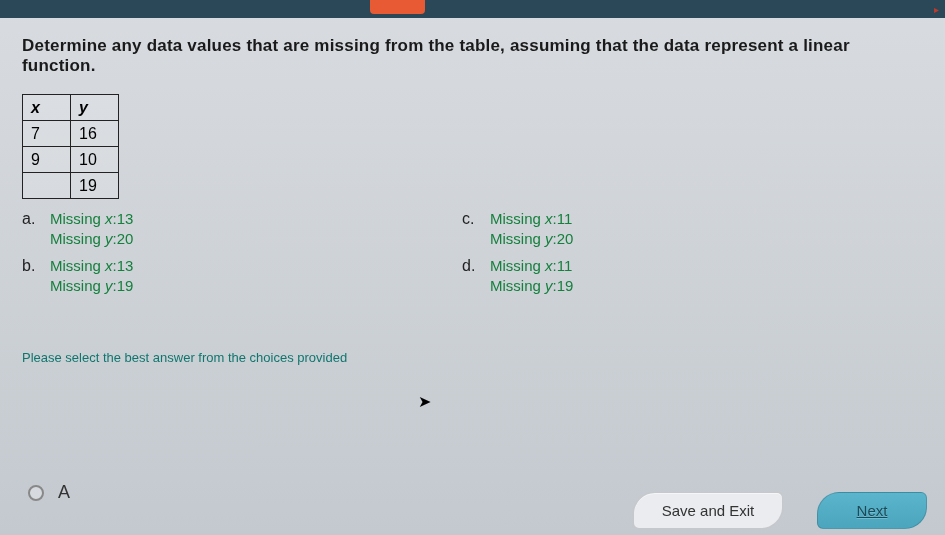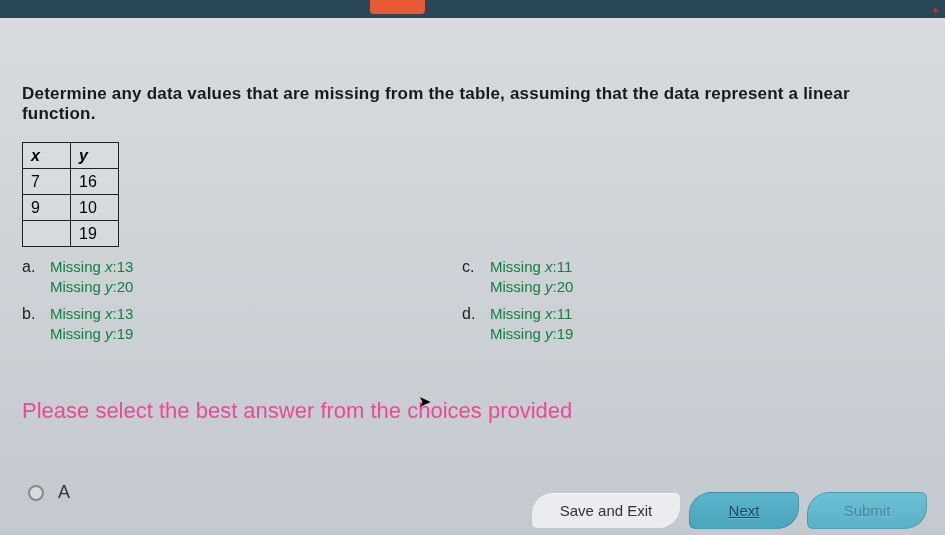--- a/index.html
+++ b/index.html
@@ -32,21 +32,20 @@
     }
     .top-arrow {
       position: absolute;
       top: 4px;
       right: 6px;
       color: #c0392b;
       font-size: 10px;
     }
     .content {
       padding: 18px 22px 0 22px;
-      margin-top: 48px;
     }
     .question {
       font-weight: bold;
       font-size: 17px;
       color: #1a1a1a;
       margin-bottom: 18px;
       letter-spacing: 0.2px;
     }
     .data-table {
       border-collapse: collapse;
@@ -90,22 +89,22 @@
     .option-text {
       font-size: 15px;
       color: #15803d;
       line-height: 1.35;
     }
     .italic {
       font-style: italic;
     }
     .prompt {
       margin-top: 48px;
-      font-size: 22px;
-      color: #ec4899;
+      font-size: 13px;
+      color: #0f766e;
     }
     .cursor {
       position: absolute;
       left: 418px;
       top: 392px;
       font-size: 16px;
       color: #000;
     }
     .answer-row {
       position: absolute;
@@ -124,21 +123,21 @@
     }
     .answer-letter {
       font-size: 18px;
       color: #333;
     }
     .bottom-buttons {
       position: absolute;
       bottom: 6px;
       right: 18px;
       display: flex;
-      gap: 8px;
+      gap: 34px;
       align-items: center;
     }
     .btn {
       padding: 9px 24px;
       border-radius: 22px 6px 22px 6px;
       font-size: 15px;
       border: 1px solid rgba(0,0,0,0.15);
       text-align: center;
       cursor: pointer;
     }
@@ -234,14 +233,13 @@
 <div class="cursor">➤</div>
 
 <div class="answer-row">
   <div class="radio"></div>
   <div class="answer-letter">A</div>
 </div>
 
 <div class="bottom-buttons">
   <div class="btn btn-save">Save and Exit</div>
   <div class="btn btn-next">Next</div>
-  <div class="btn btn-submit">Submit</div>
 </div>
 
 </body></html>

